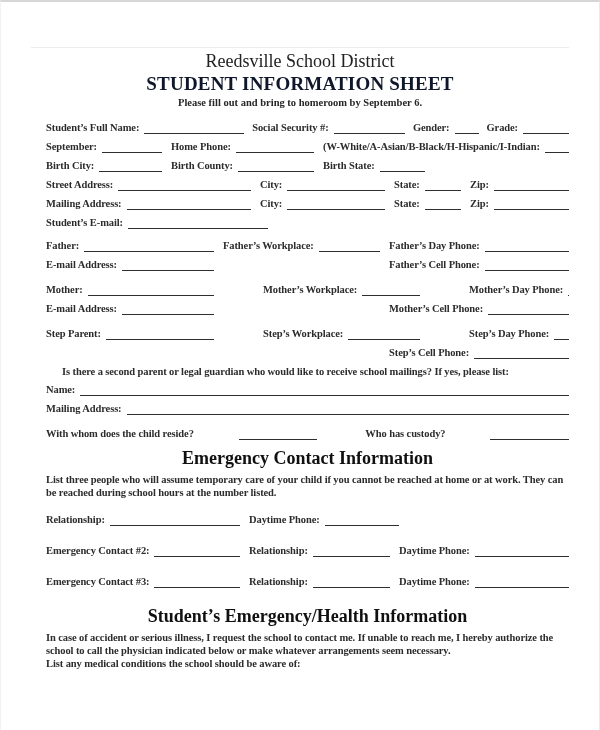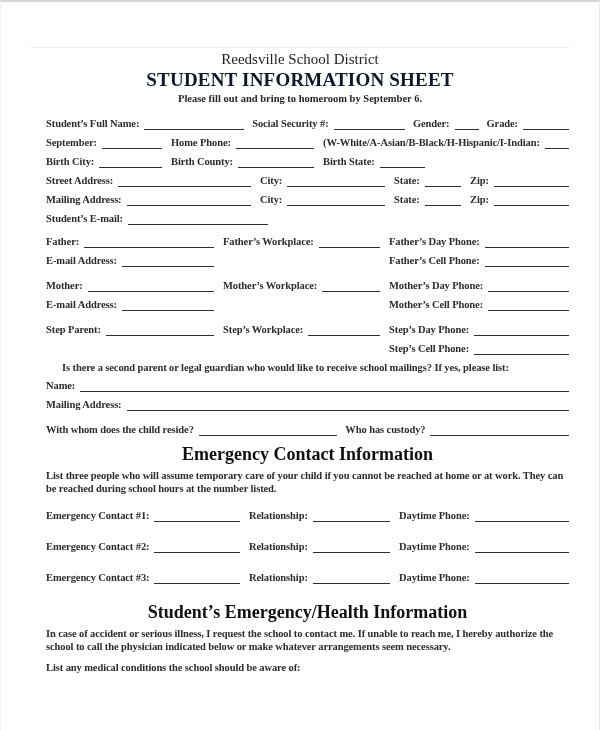--- a/index.html
+++ b/index.html
@@ -4,47 +4,47 @@
 <style>
   html,body{margin:0;padding:0;background:#ffffff;}
   body{width:600px;height:730px;font-family:"Liberation Serif", serif;}
   .page{
     position:relative;width:600px;height:730px;box-sizing:border-box;
     background:#ffffff;overflow:hidden;
     border-top:2px solid #d6d6d6;border-left:1px solid #f2f2f2;border-right:1px solid #e9e9e9;
   }
   .hairline{height:1px;background:#ededed;margin:45px 30px 0 30px;}
   .header{text-align:center;}
-  .district{font-size:15px;color:#222;margin-top:3px;}
+  .district{font-size:18px;color:#222;margin-top:3px;}
   .title{font-size:19px;font-weight:bold;color:#0f172a;letter-spacing:.2px;margin-top:1px;}
   .subtitle{font-size:10.5px;font-weight:bold;color:#262626;margin-top:2px;}
 
   .form{padding:13px 30px 0 45px;font-size:10.5px;font-weight:bold;color:#2c2c2c;letter-spacing:-.1px;}
   .row{display:flex;align-items:flex-end;margin-bottom:6px;min-height:13px;}
   .lbl{white-space:nowrap;line-height:13px;}
   .line{display:inline-block;height:12px;border-bottom:1.4px solid #2e2e2e;box-sizing:border-box;}
   .line.fx{flex:1 1 auto;margin-left:5px;}
   .ml{margin-left:8px;}
   .grid{display:grid;margin-bottom:6px;}
   .grid .cell{display:flex;align-items:flex-end;min-height:13px;}
   .grid .cell .line{flex:1 1 auto;margin:0 9px 0 5px;}
   .grid .cell:last-child .line{margin-right:0;}
   .grid .cell .line.fix{flex:0 0 auto;}
   .cols-bc{grid-template-columns:125px 152px 1fr;}
   .cols-addr{grid-template-columns:214px 134px 76px 1fr;}
   .cols-parent{grid-template-columns:177px 166px 1fr;}
   .cols-emg{grid-template-columns:203px 150px 1fr;}
-  .g6{margin-top:6px;} .g10{margin-top:10px;} .g12{margin-top:12px;}
+  .g6{margin-top:6px;} .g10{margin-top:10px;} .g12{margin-top:12px;gap:40px;}
   .qtext{margin:0 0 4px 16px;line-height:14px;}
   .sec-title{font-size:18px;font-weight:bold;color:#101010;text-align:center;margin:8px 0 4px 0;letter-spacing:0;}
   .sec-desc{line-height:13px;margin:0;}
   .emg-rows{margin-top:14px;}
   .emg-rows .grid{margin-bottom:18px;}
   .w24{width:24px;} .w34{flex:1 1 auto;margin-left:5px;max-width:46px;} .w45{width:45px;} .w140{width:140px;} .w170{width:170px;margin-left:22px;}
-  .prompt{margin-top:8px;line-height:13px;}
+  .prompt{line-height:13px;}
 </style>
 </head>
 <body>
 
 <div class="page">
   <div class="hairline"></div>
 
   <div class="header">
     <div class="district">Reedsville School District</div>
     <div class="title">STUDENT INFORMATION SHEET</div>
@@ -228,24 +228,20 @@
       <span class="lbl ml">Who has custody?</span>
       <span class="line fx"></span>
     </div>
 
     <div class="sec-title">Emergency Contact Information</div>
     <div class="sec-desc">List three people who will assume temporary care of your child if you cannot be reached at home or at work. They can be reached during school hours at the number listed.</div>
 
     <div class="emg-rows">
       <div class="grid cols-emg">
         <span class="cell">
-          <span class="lbl">Emergency Contact #1:</span>
-          <span class="line"></span>
-        </span>
-        <span class="cell">
           <span class="lbl">Relationship:</span>
           <span class="line"></span>
         </span>
         <span class="cell">
           <span class="lbl">Daytime Phone:</span>
           <span class="line"></span>
         </span>
       </div>
       <div class="grid cols-emg">
         <span class="cell">

